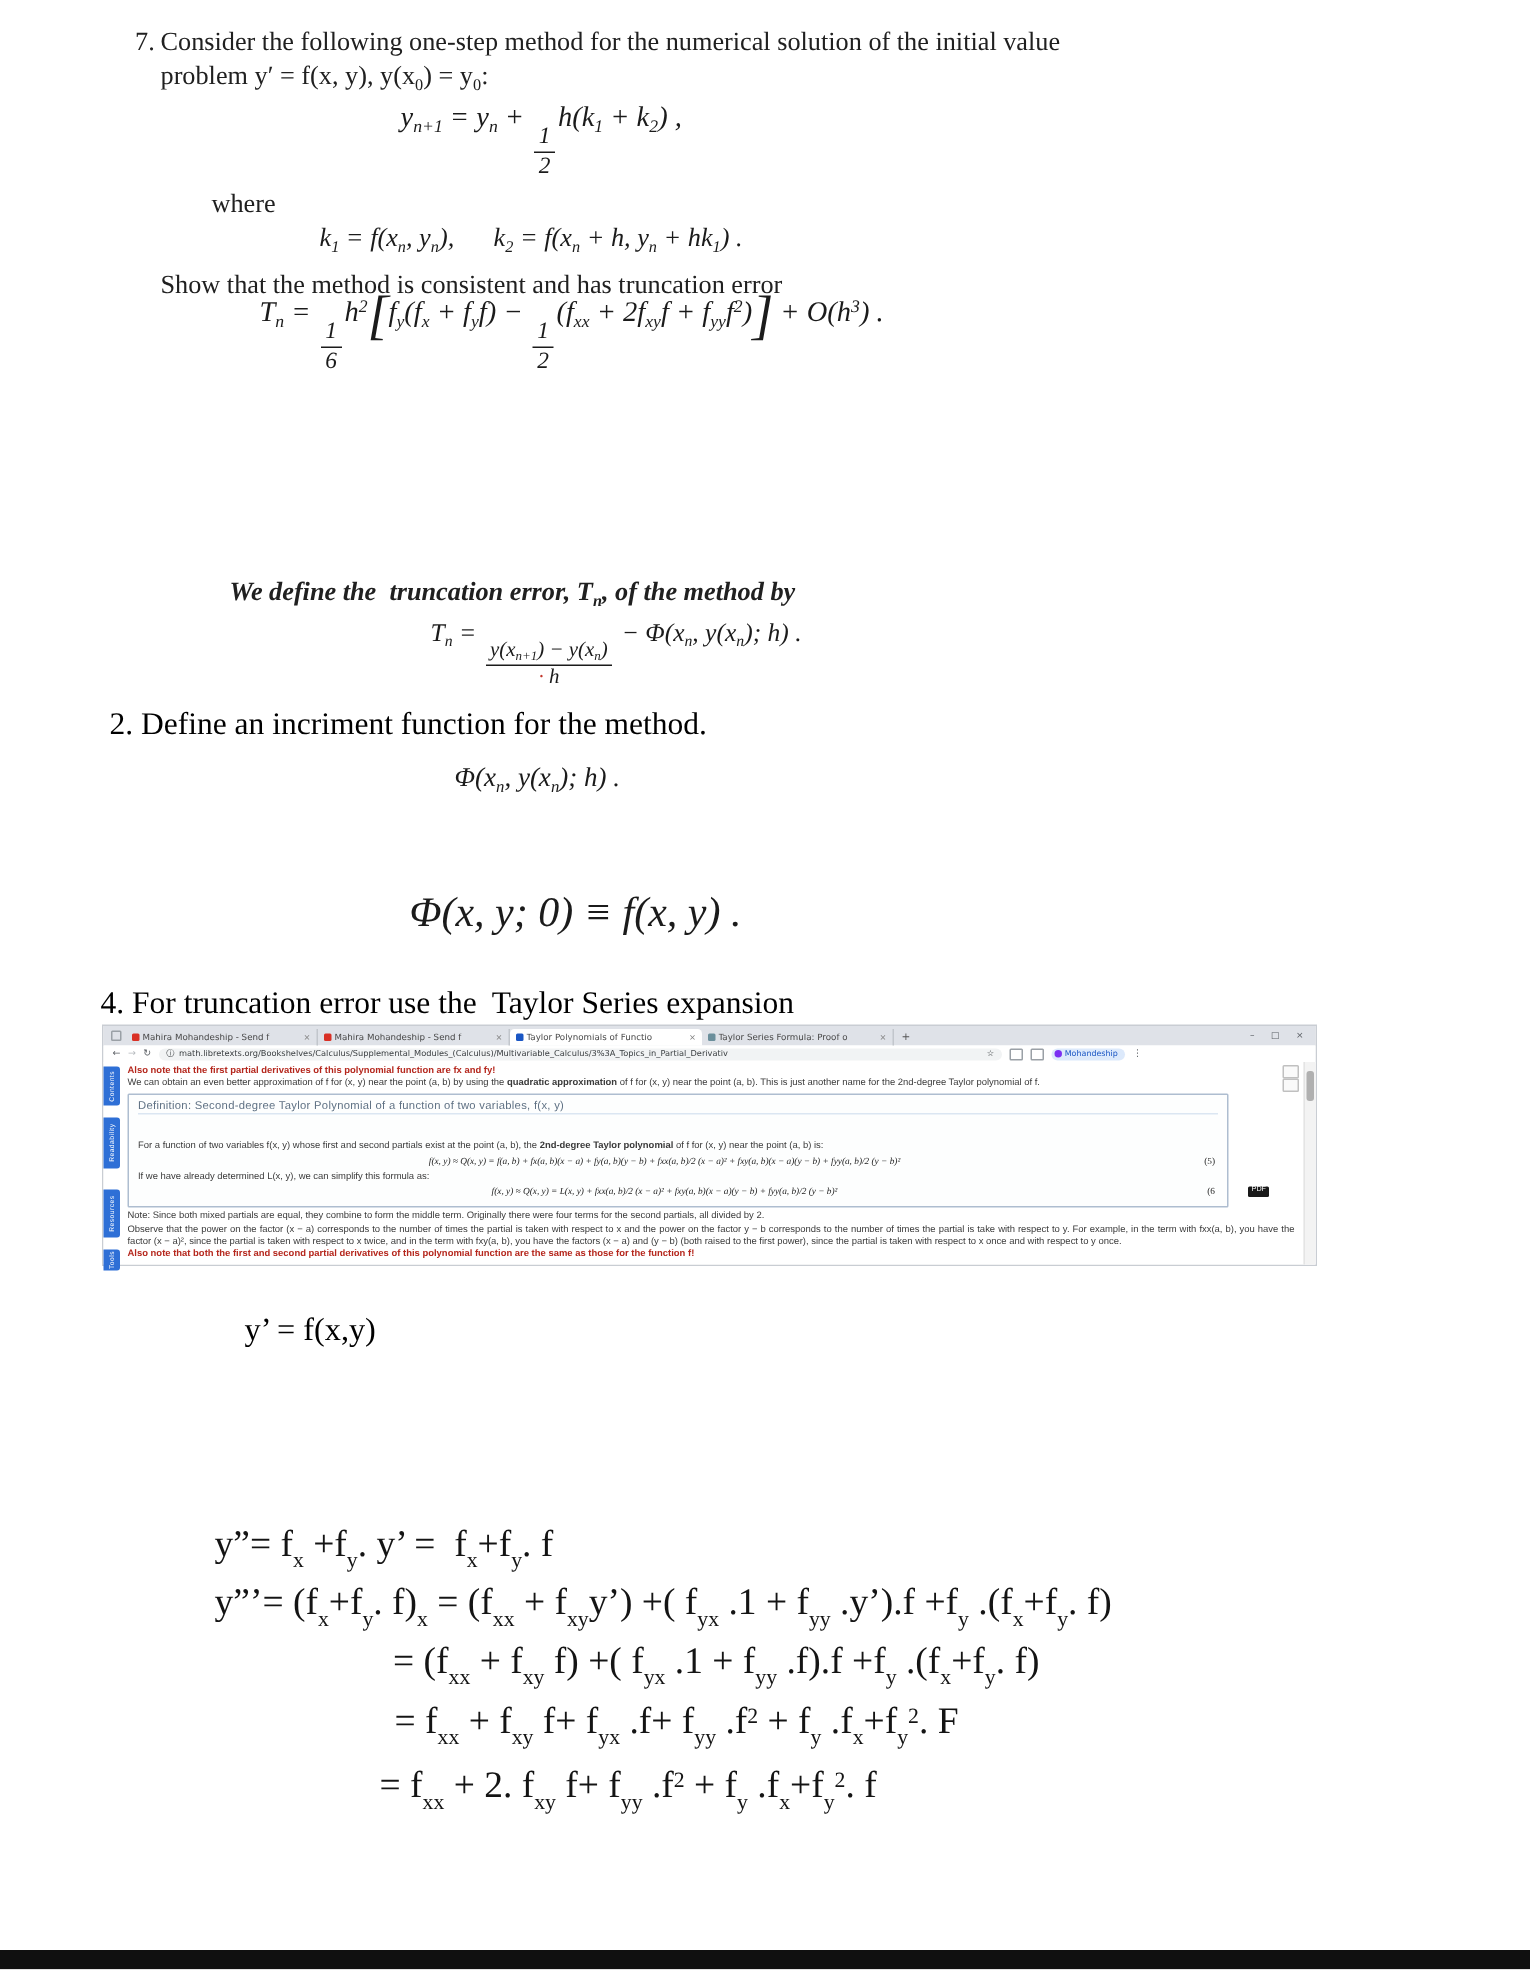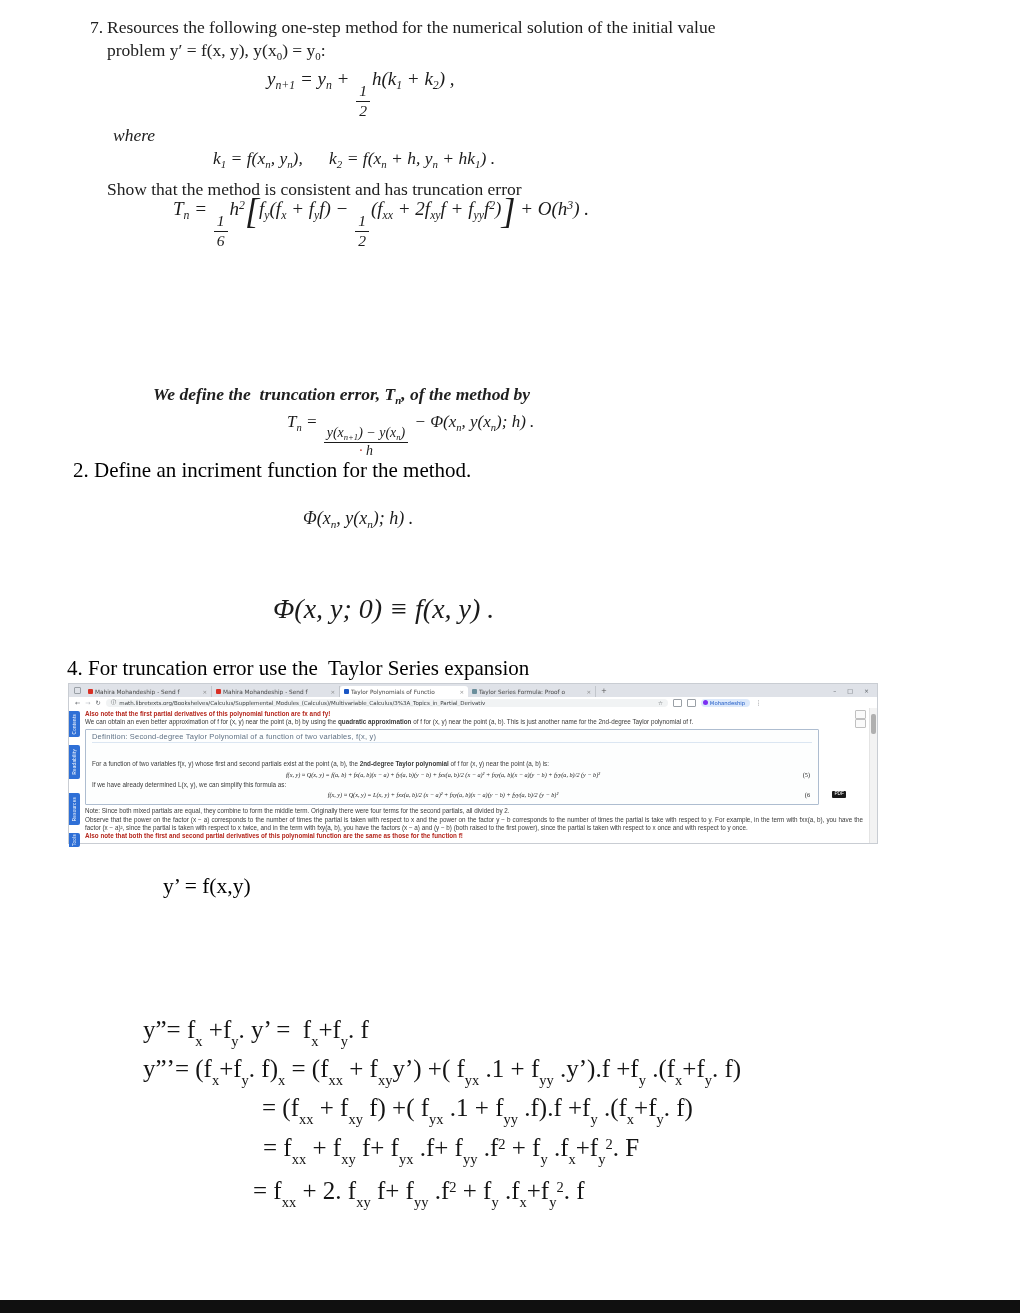--- a/index.html
+++ b/index.html
@@ -71,31 +71,31 @@
   .thumb{position:absolute;left:1px;right:1px;top:6px;height:20px;background:#b0b0b0;border-radius:2px;}
   .ptool{position:absolute;width:9px;height:7px;border:1px solid #c0c0c0;border-radius:1px;background:#fafafa;}
   #bottombar{left:0;top:1300px;width:1020px;height:13px;background:#101010;}
 </style>
 </head>
 <body>
 
 <div id="canvas">
 
   <div class="abs doc" style="left:90px;top:16px;">7.</div>
-  <div class="abs doc" style="left:107px;top:16px;">Resources the following one-step method for the numerical solution of the initial value</div>
+  <div class="abs doc" style="left:107px;top:16px;">Consider the following one-step method for the numerical solution of the initial value</div>
   <div class="abs doc" style="left:107px;top:39px;"><span>problem y′ = f(x, y), y(x</span><sub>0</sub><span>) = y</span><sub>0</sub><span>:</span></div>
   <div class="abs eq" style="left:267px;top:68px;font-size:19px;"><span>y</span><sub>n+1</sub><span> = y</span><sub>n</sub><span> + </span><span class="frac"><span class="fnum">1</span><span class="fden">2</span></span><span>h(k</span><sub>1</sub><span> + k</span><sub>2</sub><span>) ,</span></div>
-  <div class="abs doc" style="left:113px;top:124px;font-style:italic;">where</div>
+  <div class="abs doc" style="left:141px;top:124px;">where</div>
   <div class="abs eq" style="left:213px;top:148px;font-size:17.5px;"><span>k</span><sub>1</sub><span> = f(x</span><sub>n</sub><span>, y</span><sub>n</sub><span>),      k</span><sub>2</sub><span> = f(x</span><sub>n</sub><span> + h, y</span><sub>n</sub><span> + hk</span><sub>1</sub><span>) .</span></div>
   <div class="abs doc" style="left:107px;top:178px;">Show that the method is consistent and has truncation error</div>
   <div class="abs eq" style="left:173px;top:198px;font-size:19px;"><span>T</span><sub>n</sub><span> = </span><span class="frac"><span class="fnum">1</span><span class="fden">6</span></span><span>h</span><sup>2</sup><span class="big">[</span><span>f</span><sub>y</sub><span>(f</span><sub>x</sub><span> + f</span><sub>y</sub><span>f) − </span><span class="frac"><span class="fnum">1</span><span class="fden">2</span></span><span>(f</span><sub>xx</sub><span> + 2f</span><sub>xy</sub><span>f + f</span><sub>yy</sub><span>f</span><sup>2</sup><span>)</span><span class="big">]</span><span> + O(h</span><sup>3</sup><span>) .</span></div>
 
   <div class="abs doc semib" style="left:153px;top:383px;font-style:italic;"><span>We define the  truncation error, T</span><sub>n</sub><span>, of the method by</span></div>
   <div class="abs eq" style="left:287px;top:412px;font-size:17px;"><span>T</span><sub>n</sub><span> = </span><span class="frac"><span class="fnum"><span>y(x</span><sub>n+1</sub><span>) − y(x</span><sub>n</sub><span>)</span></span><span class="fden"><span class="mred">·</span><span> h</span></span></span><span> − Φ(x</span><sub>n</sub><span>, y(x</span><sub>n</sub><span>); h) .</span></div>
-  <div class="abs hint-h" style="left:73px;top:458px;">2. Define an incriment function for the method.</div>
+  <div class="abs hint-h" style="left:73px;top:470px;">2. Define an incriment function for the method.</div>
   <div class="abs eq" style="left:303px;top:508px;font-size:18px;"><span>Φ(x</span><sub>n</sub><span>, y(x</span><sub>n</sub><span>); h) .</span></div>
   <div class="abs eq" style="left:273px;top:593px;font-size:28px;"><span>Φ(x, y; 0) ≡ f(x, y) .</span></div>
   <div class="abs hint-h" style="left:67px;top:656px;">4. For truncation error use the  Taylor Series expansion</div>
 
   <div class="abs" id="shot">
     <div class="tabbar">
       <div class="tsearch"></div>
       <div class="tab">
         <span class="fav f-red"></span>
         <span class="ttl">Mahira Mohandeship - Send f</span>

